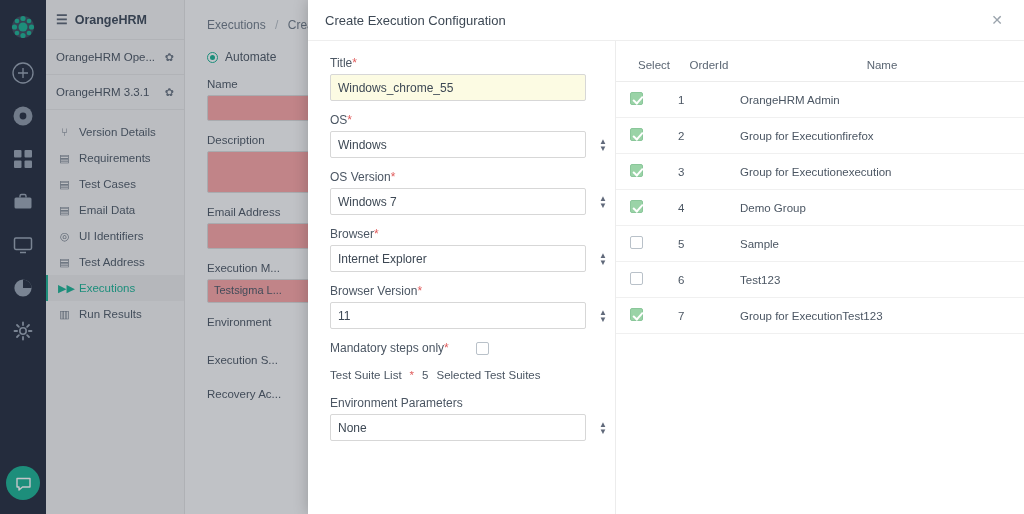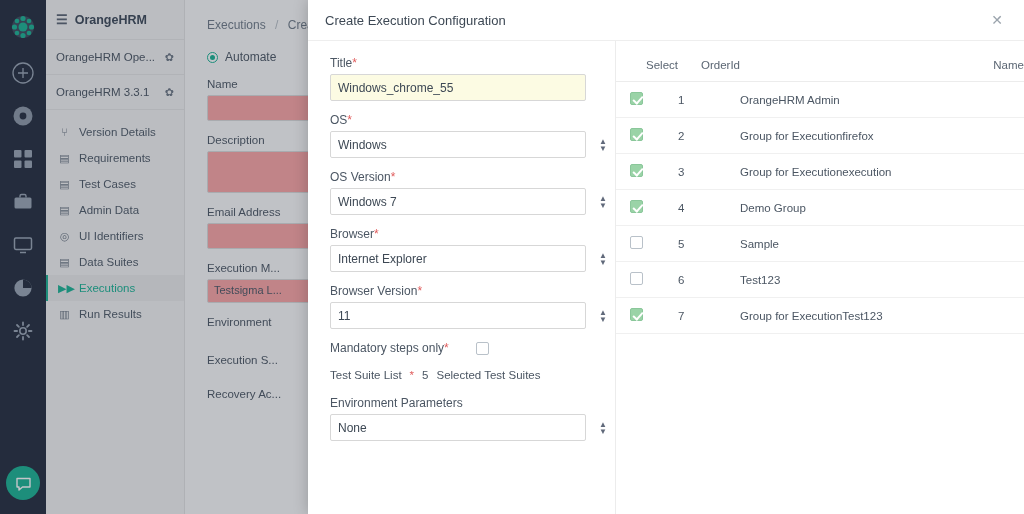--- a/index.html
+++ b/index.html
@@ -184,21 +184,21 @@
 
   
   .mtable {
     flex: 1 1 auto;
     border-left: 1px solid #ececec;
     padding-top: 0;
     overflow: hidden;
   }
   table { width: 100%; border-collapse: collapse; }
   thead th {
-    text-align: right;
+    text-align: center;
     font-size: 11.5px; font-weight: normal; color: #5b6673;
     padding: 18px 0 10px 0;
     border-bottom: 1px solid #ececec;
   }
   tbody td {
     font-size: 11.5px; color: #4b5663;
     padding: 10px 0;
     border-bottom: 1px solid #f0f0f0;
   }
   .c-sel { width: 62px; padding-left: 14px; }
@@ -342,29 +342,29 @@
       <div class="sb-item">
         <span class="ico">▤</span>
         <span>Requirements</span>
       </div>
       <div class="sb-item">
         <span class="ico">▤</span>
         <span>Test Cases</span>
       </div>
       <div class="sb-item">
         <span class="ico">▤</span>
-        <span>Admin Data</span>
+        <span>Email Data</span>
       </div>
       <div class="sb-item">
         <span class="ico">◎</span>
         <span>UI Identifiers</span>
       </div>
       <div class="sb-item">
         <span class="ico">▤</span>
-        <span>Data Suites</span>
+        <span>Test Address</span>
       </div>
       <div class="sb-item active">
         <span class="ico">▶▶</span>
         <span>Executions</span>
       </div>
       <div class="sb-item">
         <span class="ico">▥</span>
         <span>Run Results</span>
       </div>
     </div>

